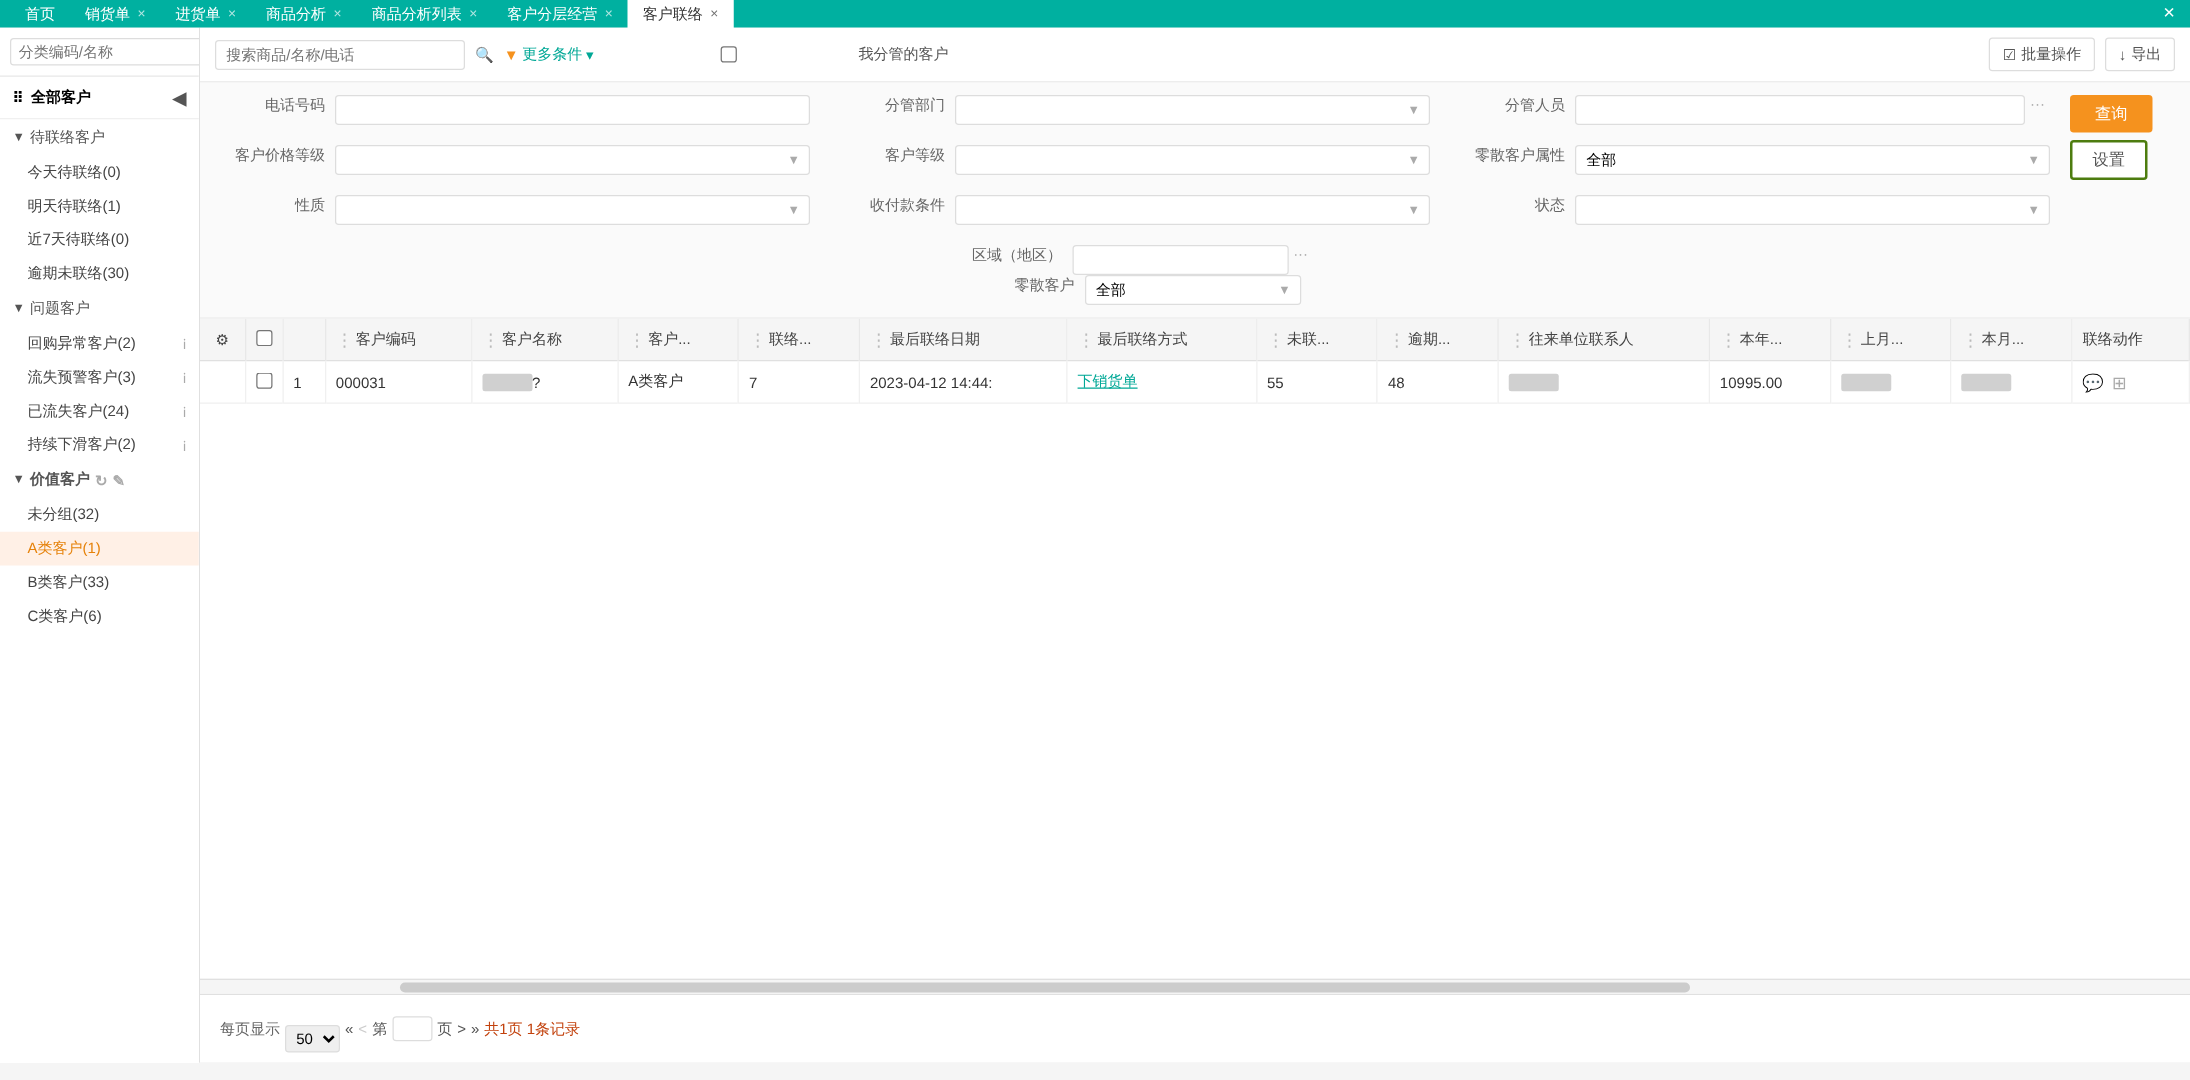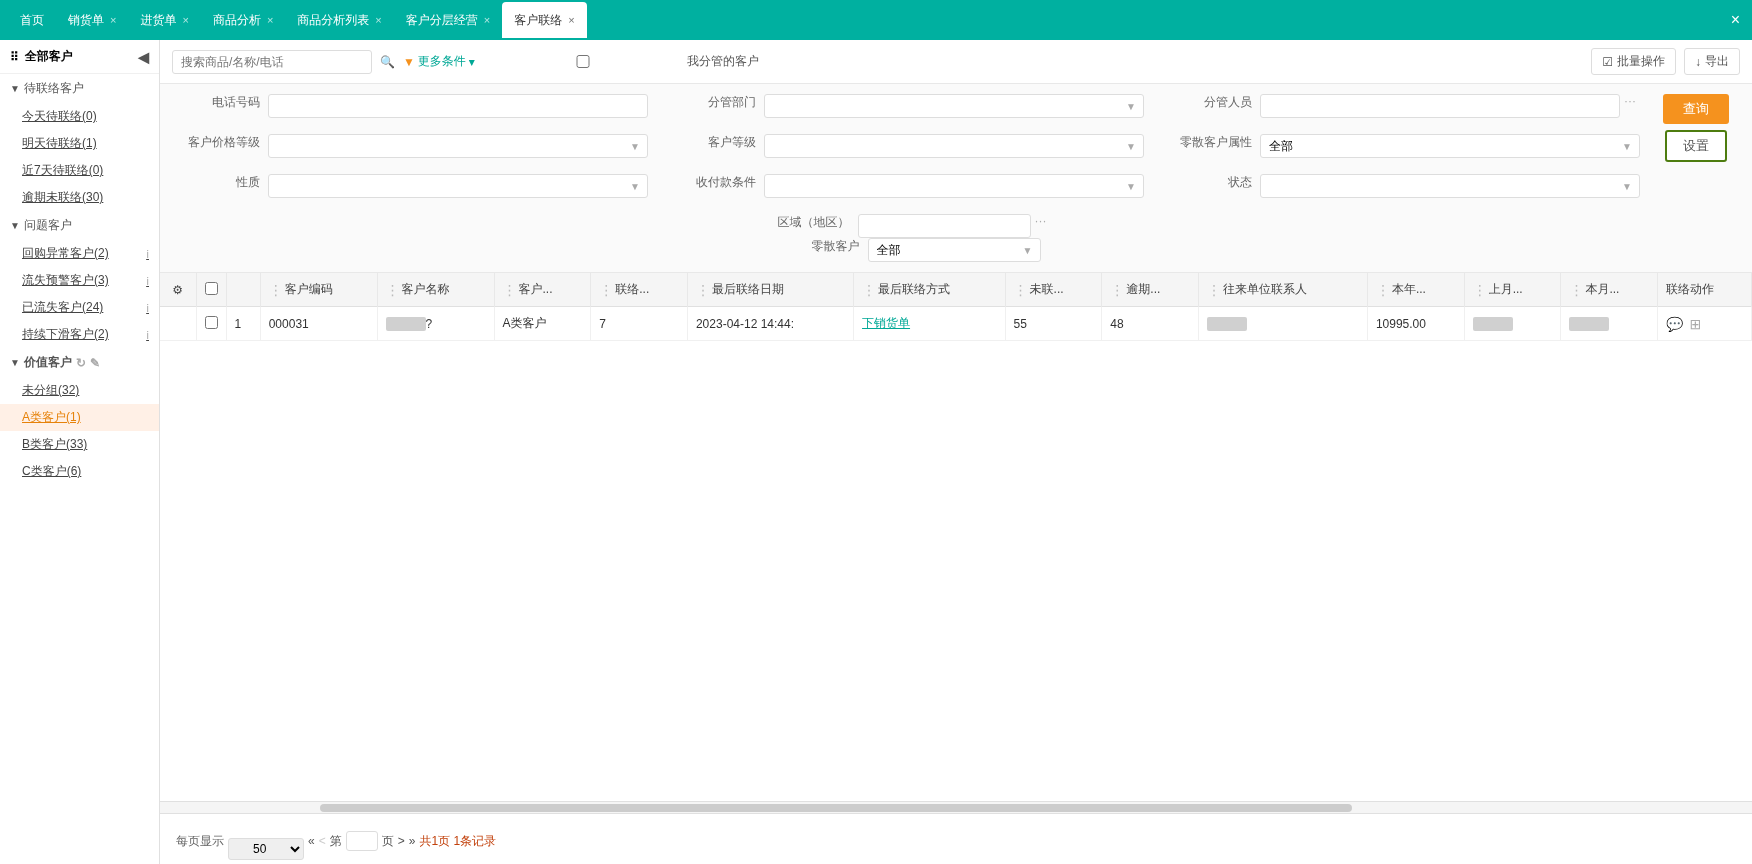--- a/index.html
+++ b/index.html
@@ -1,21 +1,21 @@
 <!DOCTYPE html>
 <html><head>
   <meta charset="utf-8">
   <style>
     * { box-sizing: border-box; margin: 0; padding: 0; font-family: "Microsoft YaHei", "PingFang SC", sans-serif; font-size: 12px; }
     body { background: #f5f5f5; width: 1752px; height: 864px; overflow: hidden; }
 
     
     .top-nav {
       background: #00b0a0;
-      height: 40px;
+      height: 22px;
       display: flex;
       align-items: center;
       padding: 0 8px;
       color: white;
       position: relative;
     }
     .top-nav .nav-item {
       padding: 0 12px;
       height: 36px;
       display: flex;
@@ -98,21 +98,20 @@
     }
     .sidebar-group-title .arrow { margin-right: 4px; font-size: 10px; }
 
     .sidebar-item {
       padding: 5px 10px 5px 22px;
       color: #444;
       cursor: pointer;
       display: flex;
       align-items: center;
       justify-content: flex-end;
-      text-decoration: underline;
     }
     .sidebar-item.active { background: #fff0e6; color: #e6820a; }
     .sidebar-item .item-name { flex: 1; }
     .sidebar-item .info-icon { color: #aaa; font-size: 11px; }
 
     .sidebar-section-header {
       display: flex;
       align-items: center;
       padding: 6px 10px;
       color: #555;
@@ -241,21 +240,21 @@
       padding: 5px 16px;
       cursor: pointer;
       color: #555;
       font-size: 13px;
     }
     .action-btns {
       display: flex;
       flex-direction: column;
       gap: 6px;
       min-width: 80px;
-      align-items: center;
+      align-items: flex-start;
     }
     .filter-dotted-btn {
       color: #aaa;
       cursor: pointer;
       padding: 0 4px;
     }
 
     
     .table-container {
       flex: 1;
@@ -318,21 +317,21 @@
     .pagination {
       display: flex;
       align-items: center;
       gap: 4px;
       color: #555;
     }
     .pagination .page-size-label { color: #666; }
     .pagination select {
       border: 1px solid #ddd;
       border-radius: 3px;
-      padding: 2px 20px;
+      padding: 2px 4px;
       outline: none;
       margin-top: 16px;
     }
     .pagination .page-nav { cursor: pointer; color: #555; }
     .pagination .page-nav.disabled { color: #ccc; cursor: default; }
     .pagination input[type=text] {
       width: 32px;
       border: 1px solid #ddd;
       border-radius: 3px;
       padding: 2px 4px;
@@ -380,20 +379,24 @@
     <div class="nav-item active">
       <span>客户联络</span>
       <span class="close-x">×</span>
     </div>
     <span class="close-window">×</span>
   </div>
 
   <div class="main-layout">
 
     <div class="left-sidebar">
+      <div class="sidebar-search">
+        <input type="text" placeholder="分类编码/名称" style="">
+
+      </div>
 
       <div class="sidebar-header">
         <span>⠿</span>
         <span>全部客户</span>
         <span class="collapse-icon" style="margin-left:auto;">◀</span>
       </div>
 
       <div class="sidebar-group-title">
         <span class="arrow">▼</span>
         <span>待联络客户</span>

